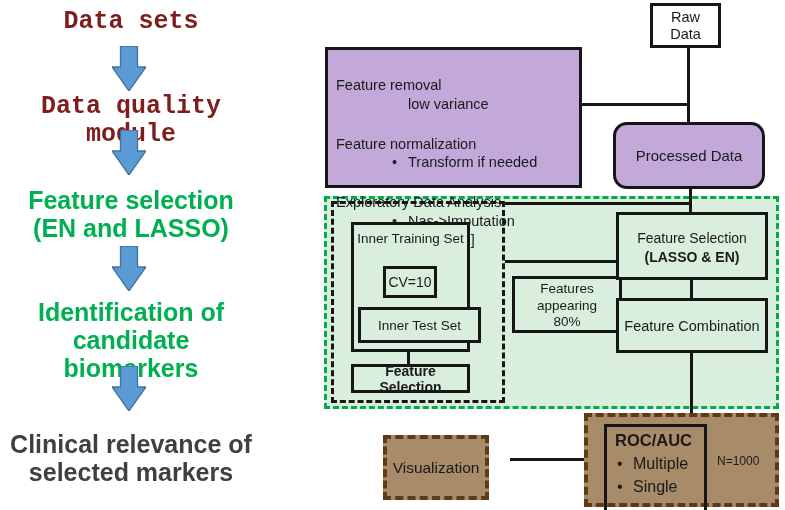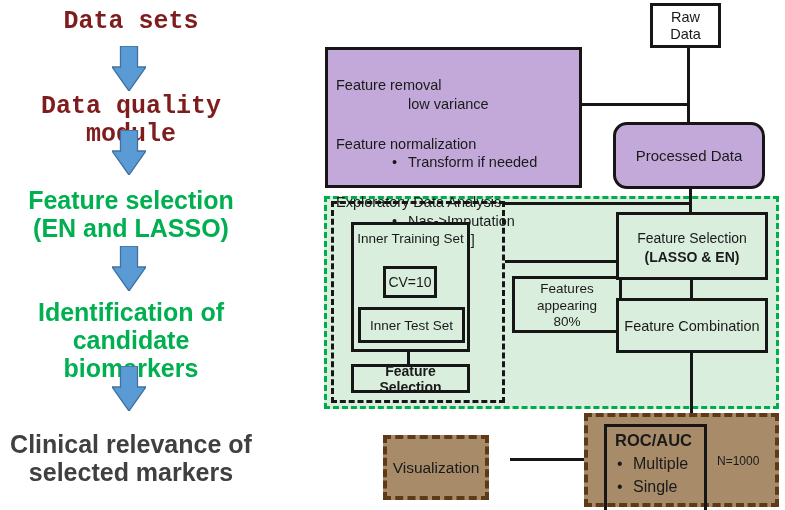--- a/index.html
+++ b/index.html
@@ -31,21 +31,21 @@
   #eda-box{left:325px;top:47px;width:257px;height:141px;padding:5px 6px 0 8px;font-size:14.5px;line-height:18.8px;}
   .eda-header{font-weight:normal;margin-top:21px;}
   .eda-bullet{position:relative;padding-left:72px;}
   .eda-bullet::before{content:"\2022";position:absolute;left:56px;}
   .eda-cont{padding-left:72px;}
   #processed-data{left:613px;top:122px;width:152px;height:67px;font-size:15px;border-radius:14px;}
   #green-container{left:324px;top:196px;width:455px;height:213px;border:3px dashed #00ad4e;}
   #inner-dashed{left:331px;top:201px;width:174px;height:202px;border:3px dashed #161616;}
   #inner-training{left:351px;top:222px;width:119px;height:130px;text-align:center;font-size:13.5px;padding-top:6px;}
   #cv-box{left:383px;top:266px;width:54px;height:32px;font-size:14px;}
-  #inner-test{left:358px;top:307px;width:107px;height:36px;font-size:13.5px;}
+  #inner-test{left:358px;top:307px;width:123px;height:36px;font-size:13.5px;}
   #fs-inner{left:351px;top:364px;width:119px;height:29px;font-weight:bold;font-size:14px;}
   #features-appearing{left:512px;top:276px;width:110px;height:57px;font-size:13.5px;line-height:16.5px;padding-top:2px;text-align:center;}
   #fs-lasso{left:616px;top:212px;width:152px;height:68px;text-align:center;font-size:14px;line-height:19px;padding-top:14px;}
   #fs-lasso .bold-line{font-weight:bold;}
   #feature-combination{left:616px;top:298px;width:152px;height:55px;font-size:14.5px;}
   #visualization{left:383px;top:435px;width:106px;height:65px;border:4px dashed #5e3a17;font-size:15.5px;}
   #roc-outer{left:584px;top:413px;width:195px;height:94px;border:4px dashed #5e3a17;}
   #roc-inner{left:16px;top:7px;width:103px;height:92px;border:3px solid #161616;padding:2px 0 0 8px;font-size:16px;line-height:23px;}
   #roc-inner .roc-title{font-weight:bold;font-size:16.5px;}
   .roc-item{position:relative;padding-left:18px;}

